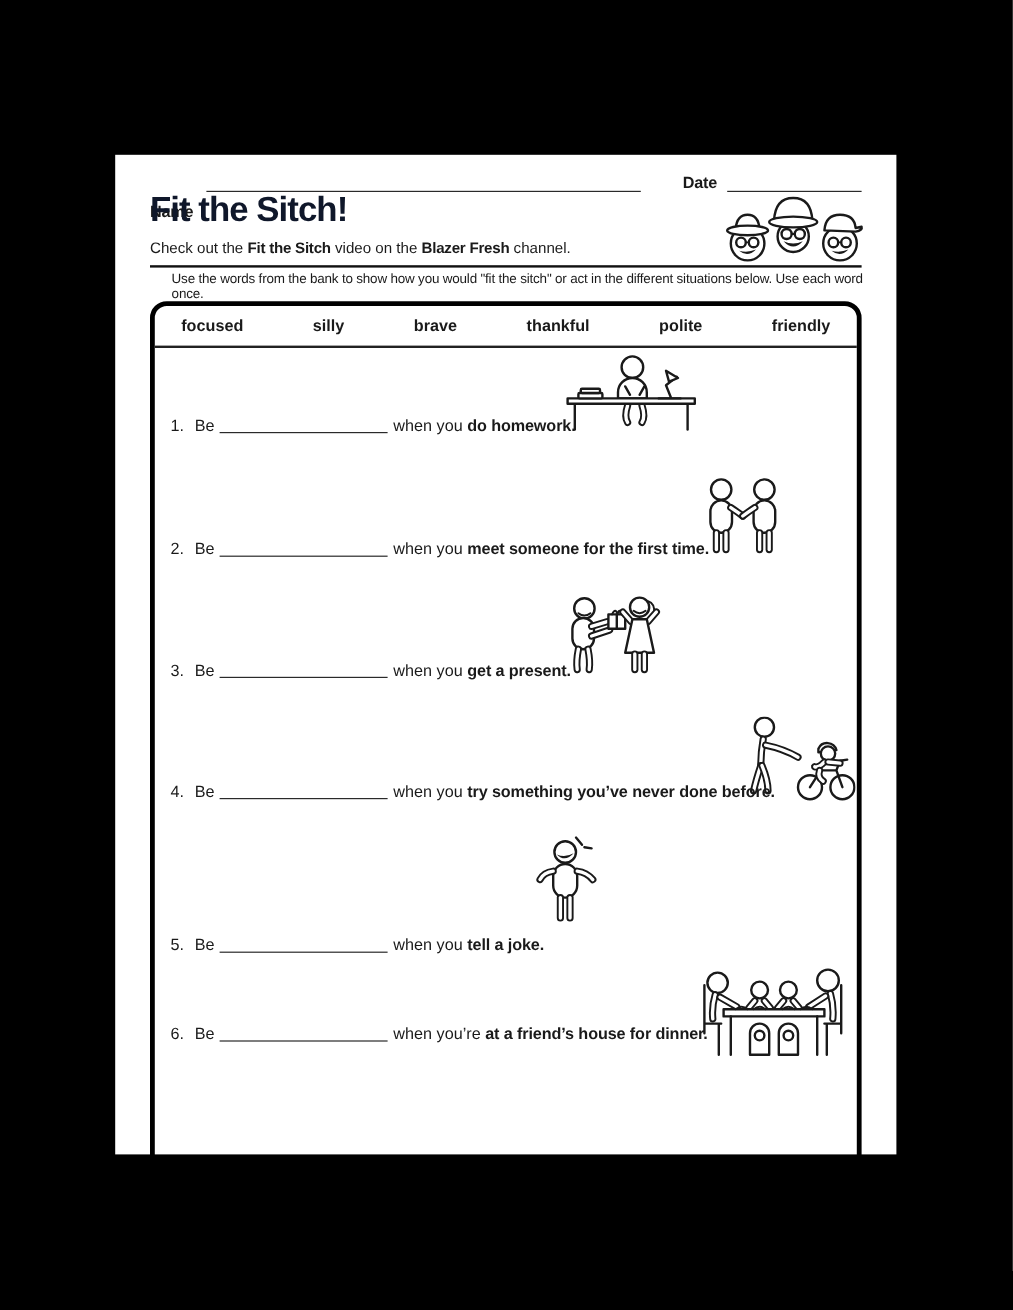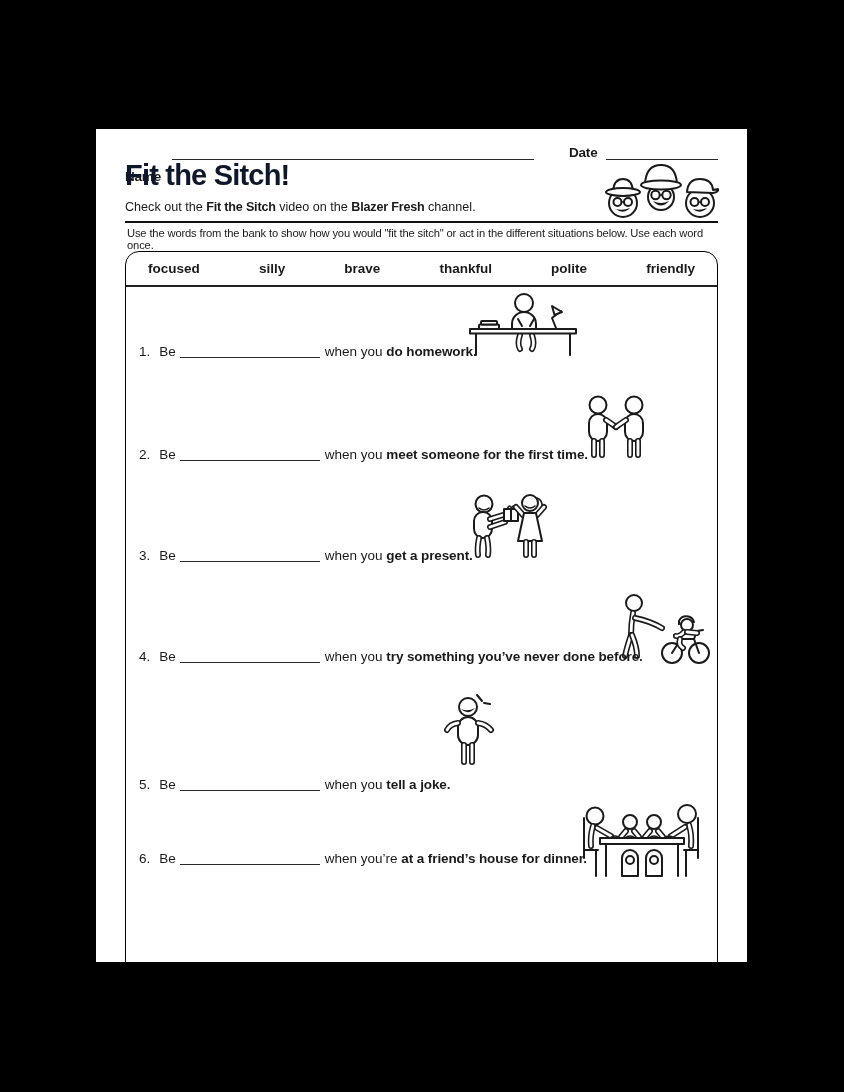--- a/index.html
+++ b/index.html
@@ -21,25 +21,25 @@
   .lbl.date{position:absolute;left:444px;top:0;}
   .wline.date{left:481px;width:112px;}
   .title{
     position:absolute;left:29px;top:30px;margin:0;
     font-size:29px;font-weight:800;letter-spacing:-0.8px;color:#0f172a;
   }
   .subtitle{position:absolute;left:29px;top:71px;margin:0;font-size:12.6px;}
   .subtitle b{letter-spacing:-0.2px;}
   .trio{position:absolute;left:505px;top:30px;width:122px;height:64px;}
   .rule{position:absolute;left:29px;top:92px;width:593px;border-top:2px solid #111;}
-  .instructions{position:absolute;left:31px;top:98px;margin:0;width:595px;font-size:11.2px;letter-spacing:-0.15px;}
+  .instructions{position:absolute;left:47px;top:98px;margin:0;width:595px;font-size:11.2px;letter-spacing:-0.15px;}
   
   .bank-box{
     position:absolute;left:29px;top:122px;width:593px;height:782px;
-    border:1px solid #000000;border-radius:14px;box-sizing:border-box;
+    border:4px solid #000000;border-radius:14px;box-sizing:border-box;
   }
   .bank-words{
     height:33px;display:flex;align-items:center;justify-content:space-between;
     border-bottom:2.5px solid #222;padding:0 22px;
     font-weight:bold;font-size:13.5px;
   }
   
   .q-line{position:absolute;font-size:13.5px;white-space:nowrap;}
   .q-num{display:inline-block;}
   .q-be{margin-left:9px;}

